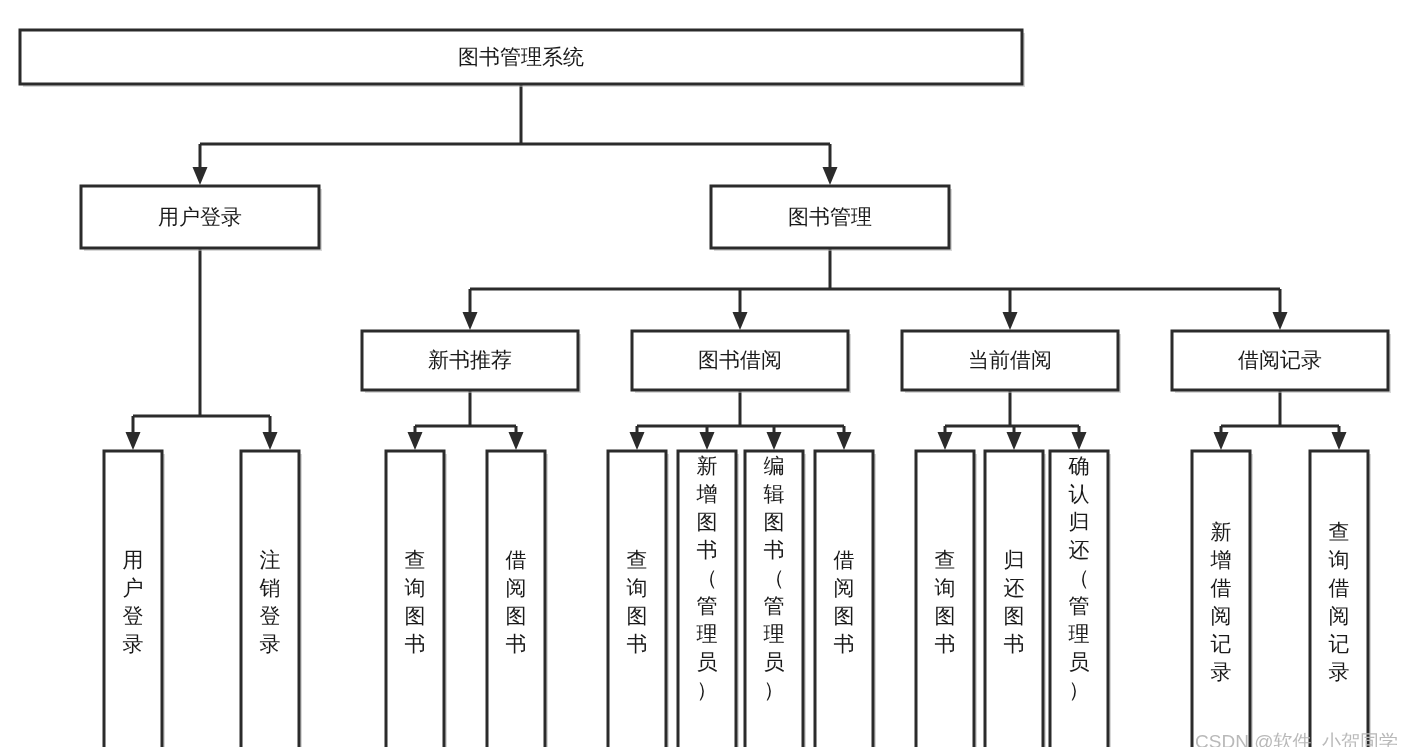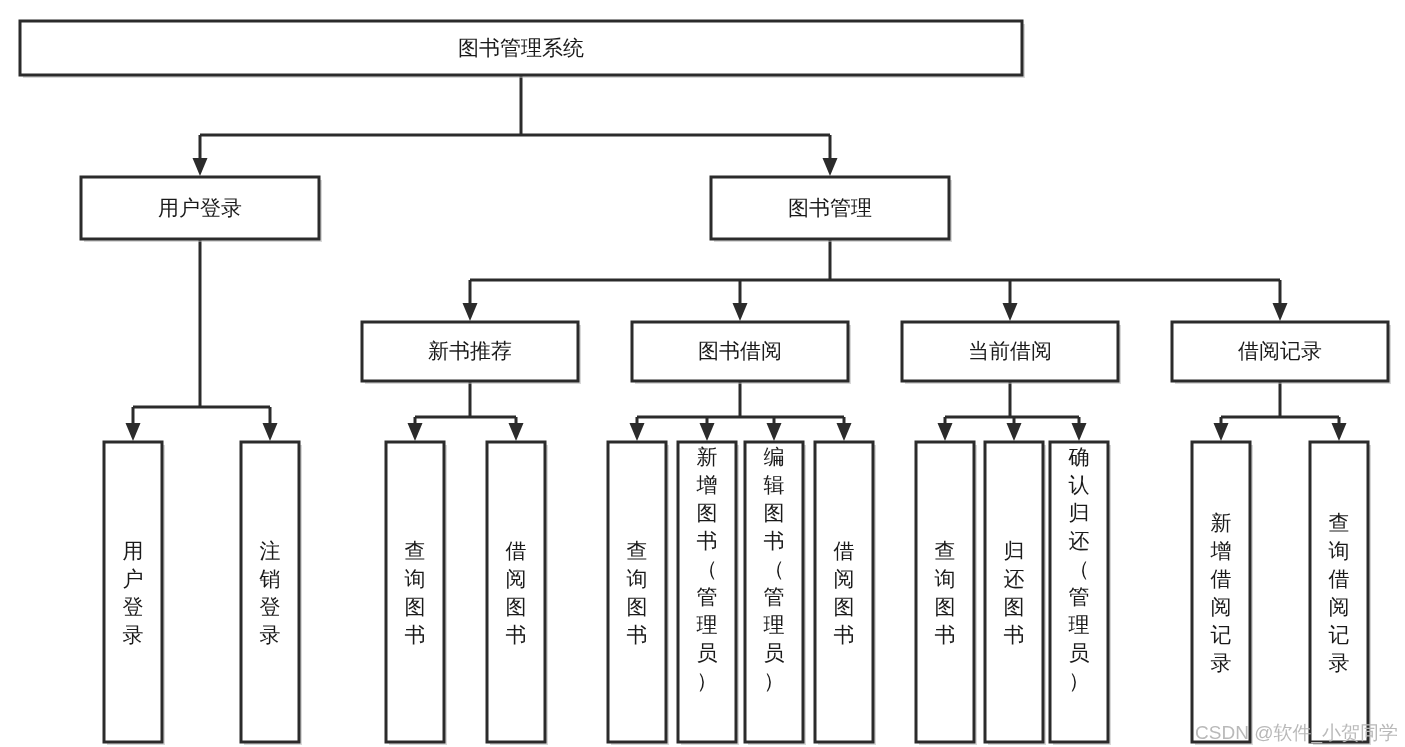--- a/index.html
+++ b/index.html
@@ -11,21 +11,21 @@
   body {
     width: 1405px;
     height: 747px;
     position: relative;
     overflow: hidden;
     font-family: "Liberation Sans", "DejaVu Sans", sans-serif;
   }
   #diagram-root {
     position: absolute;
     left: 0;
-    top: 7px;
+    top: 16px;
     width: 1405px;
     height: 586px;
   }
   svg.chart-svg {
     display: block;
     width: 1405px;
     height: 747px;
     background: #ffffff;
   }
   .node-box {

